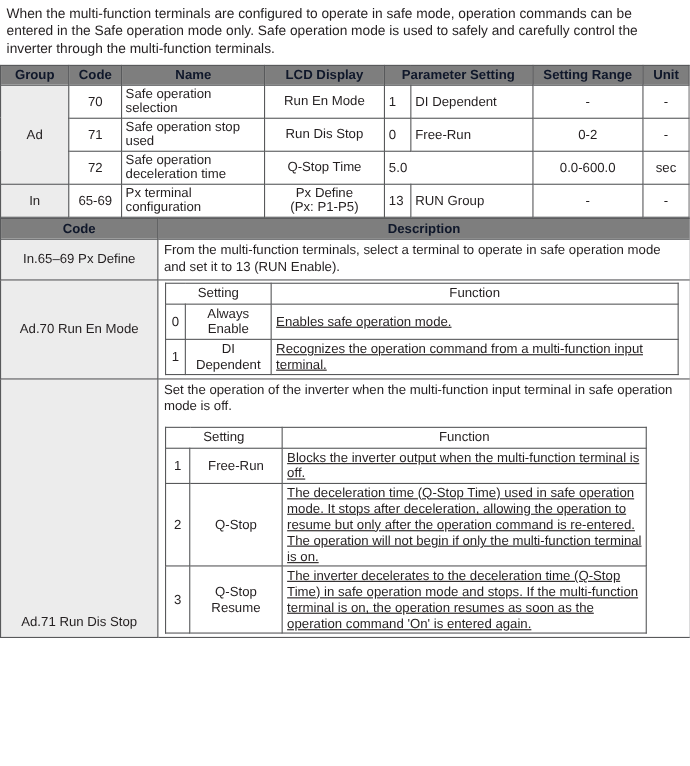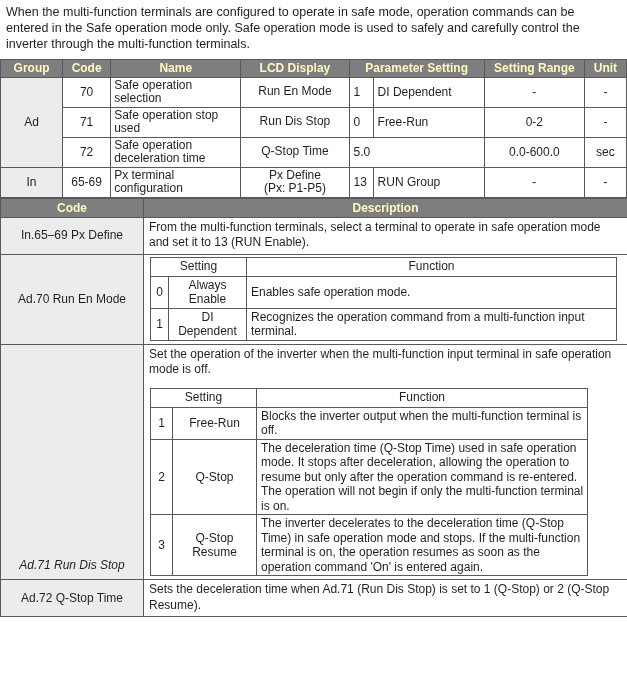--- a/index.html
+++ b/index.html
@@ -44,21 +44,21 @@
     padding: 1px 3px;
     vertical-align: top;
     color: #231f20;
     font-weight: normal;
     line-height: 14px;
   }
 
   
   .hdr td {
     background: #7e7e7e;
-    color: #fef9c3;
+    color: #0f172a;
     font-weight: bold;
     text-align: center;
     vertical-align: middle;
     height: 16px;
     padding: 1px 2px;
     border-color: #58595b;
   }
 
   
   .tbl-params {
@@ -161,20 +161,21 @@
   .subtable .num {
     text-align: center;
   }
   .subtable .lbl {
     text-align: center;
   }
   .subtable .fn {
     text-align: left;
     vertical-align: middle;
     padding-left: 4px;
+    text-decoration: underline;
   }
 
   .sub70 { width: 466px; margin-left: 1px; }
   .sub71 { width: 437px; margin-left: 1px; margin-top: 10px; }
 </style>
 </head>
 <body>
 
 <div class="page">
 
@@ -286,21 +287,21 @@
             <td class="num">1</td>
             <td class="lbl">DI Dependent</td>
             <td class="fn">Recognizes the operation command from a multi-function input terminal.</td>
           </tr>
         </tbody>
             </table>
       </td>
     </tr>
 
     <tr>
-      <td class="code-col" style="vertical-align:bottom; padding-bottom:6px;font-style:italic;">Ad.71 Run Dis Stop</td>
+      <td class="code-col" style="vertical-align:bottom; padding-bottom:6px;">Ad.71 Run Dis Stop</td>
       <td class="desc-col">
         <div class="desc-lead">Set the operation of the inverter when the multi-function input terminal in safe operation mode is off.</div>
         <table class="subtable sub71">
           <colgroup>
             <col style="width:22px">
             <col style="width:84px">
             <col style="width:331px">
           </colgroup>
           <tbody>
                 <tr class="sub-hdr">
@@ -320,20 +321,16 @@
           <tr>
             <td class="num">3</td>
             <td class="lbl"><span>Q-Stop</span><br><span>Resume</span></td>
             <td class="fn">The inverter decelerates to the deceleration time (Q-Stop Time) in safe operation mode and stops. If the multi-function terminal is on, the operation resumes as soon as the operation command 'On' is entered again.</td>
           </tr>
         </tbody>
             </table>
       </td>
     </tr>
 
-    <tr>
-      <td class="code-col">Ad.72 Q-Stop Time</td>
-      <td class="desc-col">Sets the deceleration time when Ad.71 (Run Dis Stop) is set to 1 (Q-Stop) or 2 (Q-Stop Resume).</td>
-    </tr>
   </tbody>
     </table>
 
 </div>
 
 </body></html>

